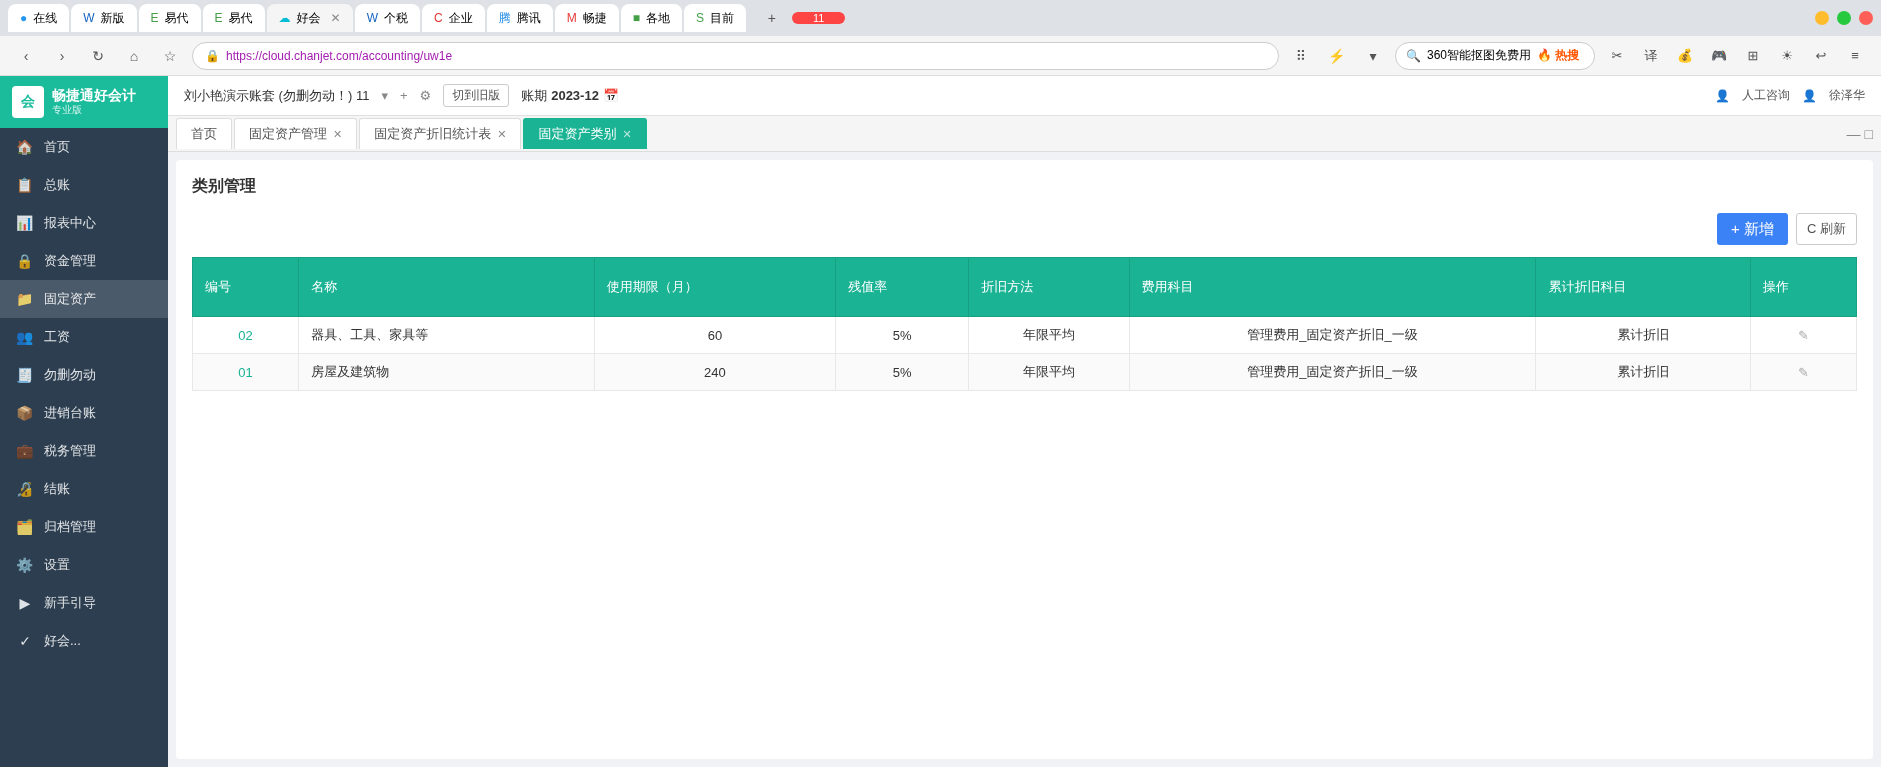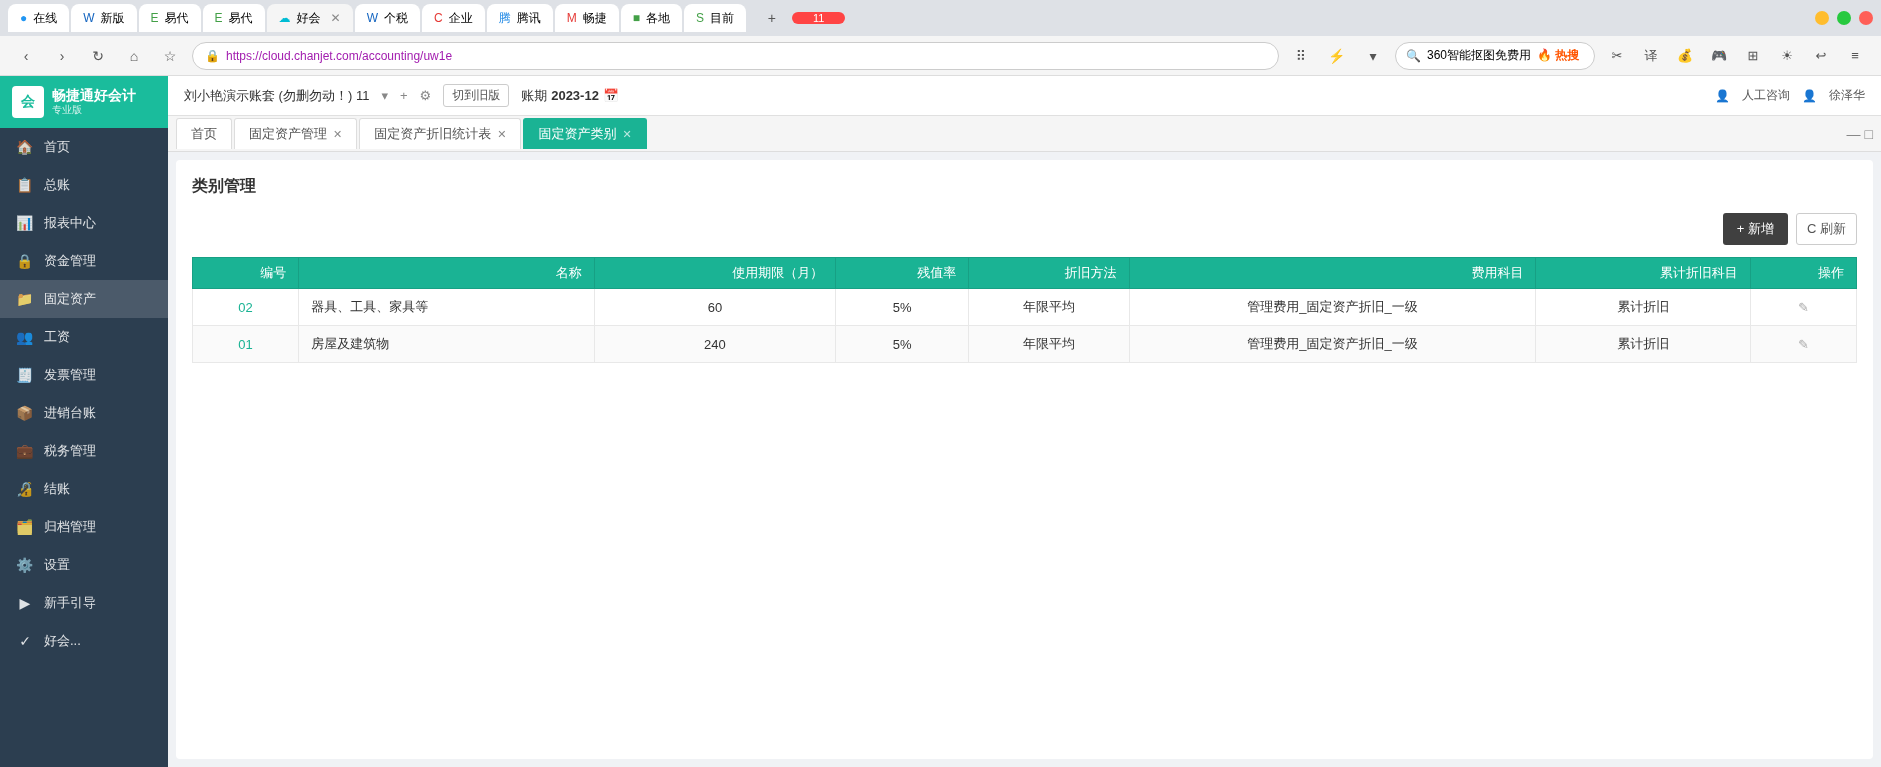--- a/index.html
+++ b/index.html
@@ -49,27 +49,27 @@
     .content-tab.active { background: #1ab394; color: white; border-color: #1ab394; }
     .content-tab .tab-close-x { font-size: 11px; opacity: 0.7; }
     .content-tab:not(.active) { background: white; }
 
     
     .main-content { flex: 1; padding: 16px; overflow: auto; background: white; margin: 8px; border-radius: 4px; }
     .page-title { font-size: 16px; color: #333; font-weight: bold; margin-bottom: 16px; }
 
     
     .table-toolbar { display: flex; justify-content: flex-end; margin-bottom: 12px; gap: 8px; }
-    .btn-add { background: #404040; color: white; border: none; border-radius: 3px; padding: 6px 14px; cursor: pointer; font-size: 13px; display: flex; align-items: center; gap: 4px; }
+    .btn-add { background: #3b82f6; color: white; border: none; border-radius: 3px; padding: 6px 14px; cursor: pointer; font-size: 15px; display: flex; align-items: center; gap: 4px; }
     .btn-refresh { background: white; color: #555; border: 1px solid #ccc; border-radius: 3px; padding: 6px 10px; cursor: pointer; font-size: 13px; display: flex; align-items: center; gap: 4px; }
 
     
     .data-table { width: 100%; border-collapse: collapse; font-size: 13px; }
     .data-table thead tr { background: #1ab394; color: white; }
-    .data-table thead th { padding: 6px 12px; text-align: right; font-weight: normal; border: 1px solid #17a084; margin-left: 23px; }
+    .data-table thead th { padding: 20px 12px; text-align: left; font-weight: normal; border: 1px solid #17a084; margin-left: 23px; }
     .data-table tbody tr { background: white; }
     .data-table tbody tr:nth-child(even) { background: #fafafa; }
     .data-table tbody td { padding: 9px 12px; border: 1px solid #e8e8e8; color: #333; text-align: center; }
     .data-table tbody td.td-name { text-align: left; }
     .data-table tbody td.td-code { color: #1ab394; }
     .edit-icon { color: #aaa; cursor: pointer; font-size: 13px; }
     .win-btn { width: 14px; height: 14px; border-radius: 50%; border: none; cursor: pointer; }
 
     
     .lock-icon { color: #4caf50; font-size: 12px; }
@@ -201,21 +201,21 @@
     <div class="sidebar-item active">
       <span class="sidebar-item-icon">📁</span>
       <span>固定资产</span>
     </div>
     <div class="sidebar-item">
       <span class="sidebar-item-icon">👥</span>
       <span>工资</span>
     </div>
     <div class="sidebar-item">
       <span class="sidebar-item-icon">🧾</span>
-      <span>发票管理</span>
+      <span>勿删勿动</span>
     </div>
     <div class="sidebar-item">
       <span class="sidebar-item-icon">📦</span>
       <span>进销台账</span>
     </div>
     <div class="sidebar-item">
       <span class="sidebar-item-icon">💼</span>
       <span>税务管理</span>
     </div>
     <div class="sidebar-item">

